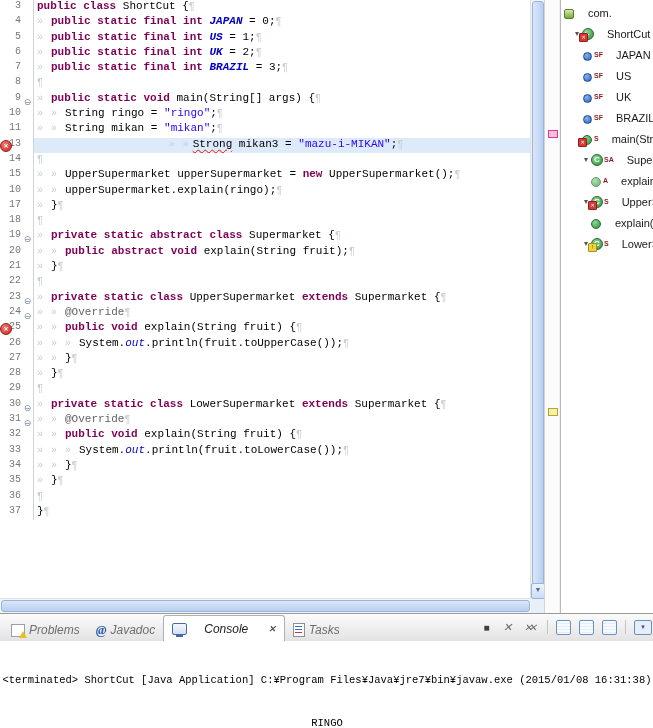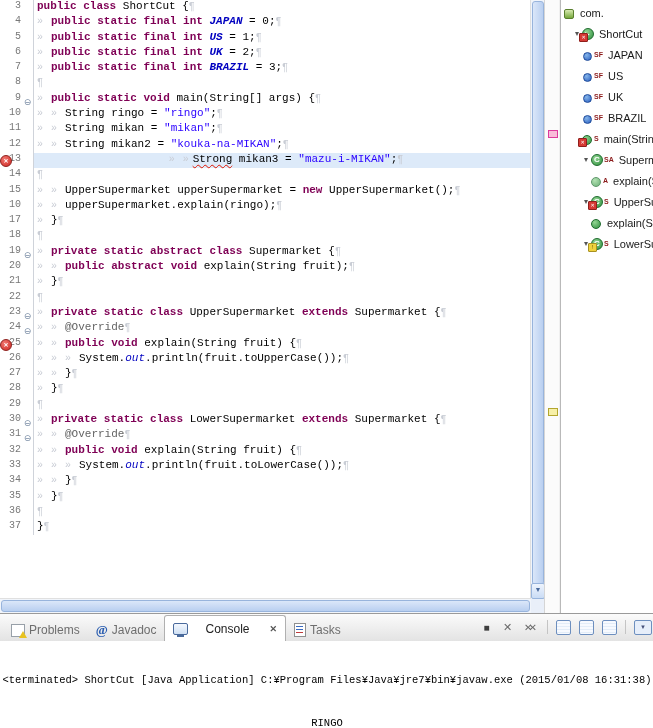--- a/index.html
+++ b/index.html
@@ -54,25 +54,25 @@
   .ico-class::after{content:"C";position:absolute;left:3px;top:0px;font-size:8px;font-weight:bold;color:#fff;line-height:12px;}
   .ico-field::before{content:"";position:absolute;left:2px;top:3px;width:7px;height:7px;border-radius:50%;
     background:radial-gradient(circle at 35% 30%,#86b6ea,#2a5fc0);border:1px solid #1d4a9a;}
   .ico-method::before,.ico-method-abs::before{content:"";position:absolute;left:1px;top:2px;width:8px;height:8px;border-radius:50%;
     background:radial-gradient(circle at 35% 30%,#93d693,#2f8f3f);border:1px solid #1d6b2d;}
   .ico-method-abs::before{opacity:.7;}
   .bdg{position:absolute;width:7px;height:7px;left:-3px;bottom:-2px;border-radius:1px;font-size:5px;color:#fff;text-align:center;line-height:7px;z-index:2;}
   .bdg-err{background:#d63a34;border:1px solid #8f1f1c;}
   .bdg-warn{background:#f0d23c;border:1px solid #a89122;color:#5b4a00;}
   .dec{font-size:7px;color:#8b1a1a;font-weight:bold;vertical-align:4px;margin-left:1px;flex:none;}
-  .tlabel{margin-left:5px;color:#1a1a1a;font-size:11px;}
+  .tlabel{margin-left:13px;color:#1a1a1a;font-size:11px;}
 
   
   .bottom{position:absolute;left:0;top:613px;width:653px;height:115px;background:#fff;}
-  .tabbar{position:relative;height:27px;background:linear-gradient(#fbfbfb,#e3e3e3);border-top:1px solid #9a9a9a;border-bottom:1px solid #c0c0c0;display:flex;align-items:flex-end;}
+  .tabbar{position:relative;height:27px;background:linear-gradient(#fbfbfb,#e3e3e3);border-top:1px solid #9a9a9a;border-bottom:1px solid #c0c0c0;display:flex;align-items:flex-end;font-style:italic;}
   .tabs{display:flex;align-items:flex-end;height:100%;padding-left:3px;}
   .tab{height:22px;display:flex;align-items:center;gap:4px;padding:0 8px;color:#6e6e6e;font-size:12px;}
   .tab.sel{height:25px;background:#fff;border:1px solid #b0b0b0;border-bottom:none;border-radius:3px 3px 0 0;color:#222;gap:17px;}
   .tab-close{color:#555;font-size:9px;font-weight:bold;margin-left:3px;}
   .ti{display:inline-block;position:relative;flex:none;}
   .ti-problems{width:12px;height:11px;background:#fff;border:1px solid #98a0a8;}
   .ti-problems::after{content:"";position:absolute;right:-3px;bottom:-2px;width:0;height:0;border-left:4px solid transparent;border-right:4px solid transparent;border-bottom:7px solid #e8c220;}
   .ti-javadoc::before{content:"@";color:#2a5db0;font-weight:bold;font-size:13px;font-family:"Liberation Serif",serif;}
   .ti-console{width:13px;height:10px;border:1px solid #4a6a9c;border-radius:2px;background:linear-gradient(#f4f8fe,#cfe0f4);}
   .ti-console::after{content:"";position:absolute;left:3px;bottom:-3px;width:7px;height:2px;background:#4a6a9c;}
@@ -98,21 +98,20 @@
     <div class="rows">
         <div class="row"><span class="annot"></span><span class="lnum">3</span><span class="fold"></span><span class="codecell"><span class="seg-k">public</span><span class="seg-p"> </span><span class="seg-k">class</span><span class="seg-p"> ShortCut {</span><span class="seg-n">¶</span></span></div>
         <div class="row"><span class="annot"></span><span class="lnum">4</span><span class="fold"></span><span class="codecell"><span class="seg-t">»</span><span class="seg-k">public</span><span class="seg-p"> </span><span class="seg-k">static</span><span class="seg-p"> </span><span class="seg-k">final</span><span class="seg-p"> </span><span class="seg-k">int</span><span class="seg-p"> </span><span class="seg-c">JAPAN</span><span class="seg-p"> = 0;</span><span class="seg-n">¶</span></span></div>
         <div class="row"><span class="annot"></span><span class="lnum">5</span><span class="fold"></span><span class="codecell"><span class="seg-t">»</span><span class="seg-k">public</span><span class="seg-p"> </span><span class="seg-k">static</span><span class="seg-p"> </span><span class="seg-k">final</span><span class="seg-p"> </span><span class="seg-k">int</span><span class="seg-p"> </span><span class="seg-c">US</span><span class="seg-p"> = 1;</span><span class="seg-n">¶</span></span></div>
         <div class="row"><span class="annot"></span><span class="lnum">6</span><span class="fold"></span><span class="codecell"><span class="seg-t">»</span><span class="seg-k">public</span><span class="seg-p"> </span><span class="seg-k">static</span><span class="seg-p"> </span><span class="seg-k">final</span><span class="seg-p"> </span><span class="seg-k">int</span><span class="seg-p"> </span><span class="seg-c">UK</span><span class="seg-p"> = 2;</span><span class="seg-n">¶</span></span></div>
         <div class="row"><span class="annot"></span><span class="lnum">7</span><span class="fold"></span><span class="codecell"><span class="seg-t">»</span><span class="seg-k">public</span><span class="seg-p"> </span><span class="seg-k">static</span><span class="seg-p"> </span><span class="seg-k">final</span><span class="seg-p"> </span><span class="seg-k">int</span><span class="seg-p"> </span><span class="seg-c">BRAZIL</span><span class="seg-p"> = 3;</span><span class="seg-n">¶</span></span></div>
         <div class="row"><span class="annot"></span><span class="lnum">8</span><span class="fold"></span><span class="codecell"><span class="seg-n">¶</span></span></div>
         <div class="row"><span class="annot"></span><span class="lnum">9</span><span class="fold"><span class="fold-ico">⊖</span></span><span class="codecell"><span class="seg-t">»</span><span class="seg-k">public</span><span class="seg-p"> </span><span class="seg-k">static</span><span class="seg-p"> </span><span class="seg-k">void</span><span class="seg-p"> main(String[] args) {</span><span class="seg-n">¶</span></span></div>
         <div class="row"><span class="annot"></span><span class="lnum">10</span><span class="fold"></span><span class="codecell"><span class="seg-t">»</span><span class="seg-t">»</span><span class="seg-p">String ringo = </span><span class="seg-s">"ringo"</span><span class="seg-p">;</span><span class="seg-n">¶</span></span></div>
         <div class="row"><span class="annot"></span><span class="lnum">11</span><span class="fold"></span><span class="codecell"><span class="seg-t">»</span><span class="seg-t">»</span><span class="seg-p">String mikan = </span><span class="seg-s">"mikan"</span><span class="seg-p">;</span><span class="seg-n">¶</span></span></div>
-        <div class="row"><span class="annot"></span><span class="lnum">12</span><span class="fold"></span><span class="codecell"><span class="seg-t">»</span><span class="seg-t">»</span><span class="seg-p">String mikan2 = </span><span class="seg-s">"kouka-na-MIKAN"</span><span class="seg-p">;</span><span class="seg-n">¶</span></span></div>
         <div class="row"><span class="annot"><span class="err-ico">✕</span></span><span class="lnum">13</span><span class="fold"></span><span class="codecell hl"><span class="seg-t">»</span><span class="seg-t">»</span><span class="seg-e">Strong</span><span class="seg-p"> mikan3 = </span><span class="seg-s">"mazu-i-MIKAN"</span><span class="seg-p">;</span><span class="seg-n">¶</span></span></div>
         <div class="row"><span class="annot"></span><span class="lnum">14</span><span class="fold"></span><span class="codecell"><span class="seg-n">¶</span></span></div>
         <div class="row"><span class="annot"></span><span class="lnum">15</span><span class="fold"></span><span class="codecell"><span class="seg-t">»</span><span class="seg-t">»</span><span class="seg-p">UpperSupermarket upperSupermarket = </span><span class="seg-k">new</span><span class="seg-p"> UpperSupermarket();</span><span class="seg-n">¶</span></span></div>
         <div class="row"><span class="annot"></span><span class="lnum">10</span><span class="fold"></span><span class="codecell"><span class="seg-t">»</span><span class="seg-t">»</span><span class="seg-p">upperSupermarket.explain(ringo);</span><span class="seg-n">¶</span></span></div>
         <div class="row"><span class="annot"></span><span class="lnum">17</span><span class="fold"></span><span class="codecell"><span class="seg-t">»</span><span class="seg-p">}</span><span class="seg-n">¶</span></span></div>
         <div class="row"><span class="annot"></span><span class="lnum">18</span><span class="fold"></span><span class="codecell"><span class="seg-n">¶</span></span></div>
         <div class="row"><span class="annot"></span><span class="lnum">19</span><span class="fold"><span class="fold-ico">⊖</span></span><span class="codecell"><span class="seg-t">»</span><span class="seg-k">private</span><span class="seg-p"> </span><span class="seg-k">static</span><span class="seg-p"> </span><span class="seg-k">abstract</span><span class="seg-p"> </span><span class="seg-k">class</span><span class="seg-p"> Supermarket {</span><span class="seg-n">¶</span></span></div>
         <div class="row"><span class="annot"></span><span class="lnum">20</span><span class="fold"></span><span class="codecell"><span class="seg-t">»</span><span class="seg-t">»</span><span class="seg-k">public</span><span class="seg-p"> </span><span class="seg-k">abstract</span><span class="seg-p"> </span><span class="seg-k">void</span><span class="seg-p"> explain(String fruit);</span><span class="seg-n">¶</span></span></div>
         <div class="row"><span class="annot"></span><span class="lnum">21</span><span class="fold"></span><span class="codecell"><span class="seg-t">»</span><span class="seg-p">}</span><span class="seg-n">¶</span></span></div>
         <div class="row"><span class="annot"></span><span class="lnum">22</span><span class="fold"></span><span class="codecell"><span class="seg-n">¶</span></span></div>

